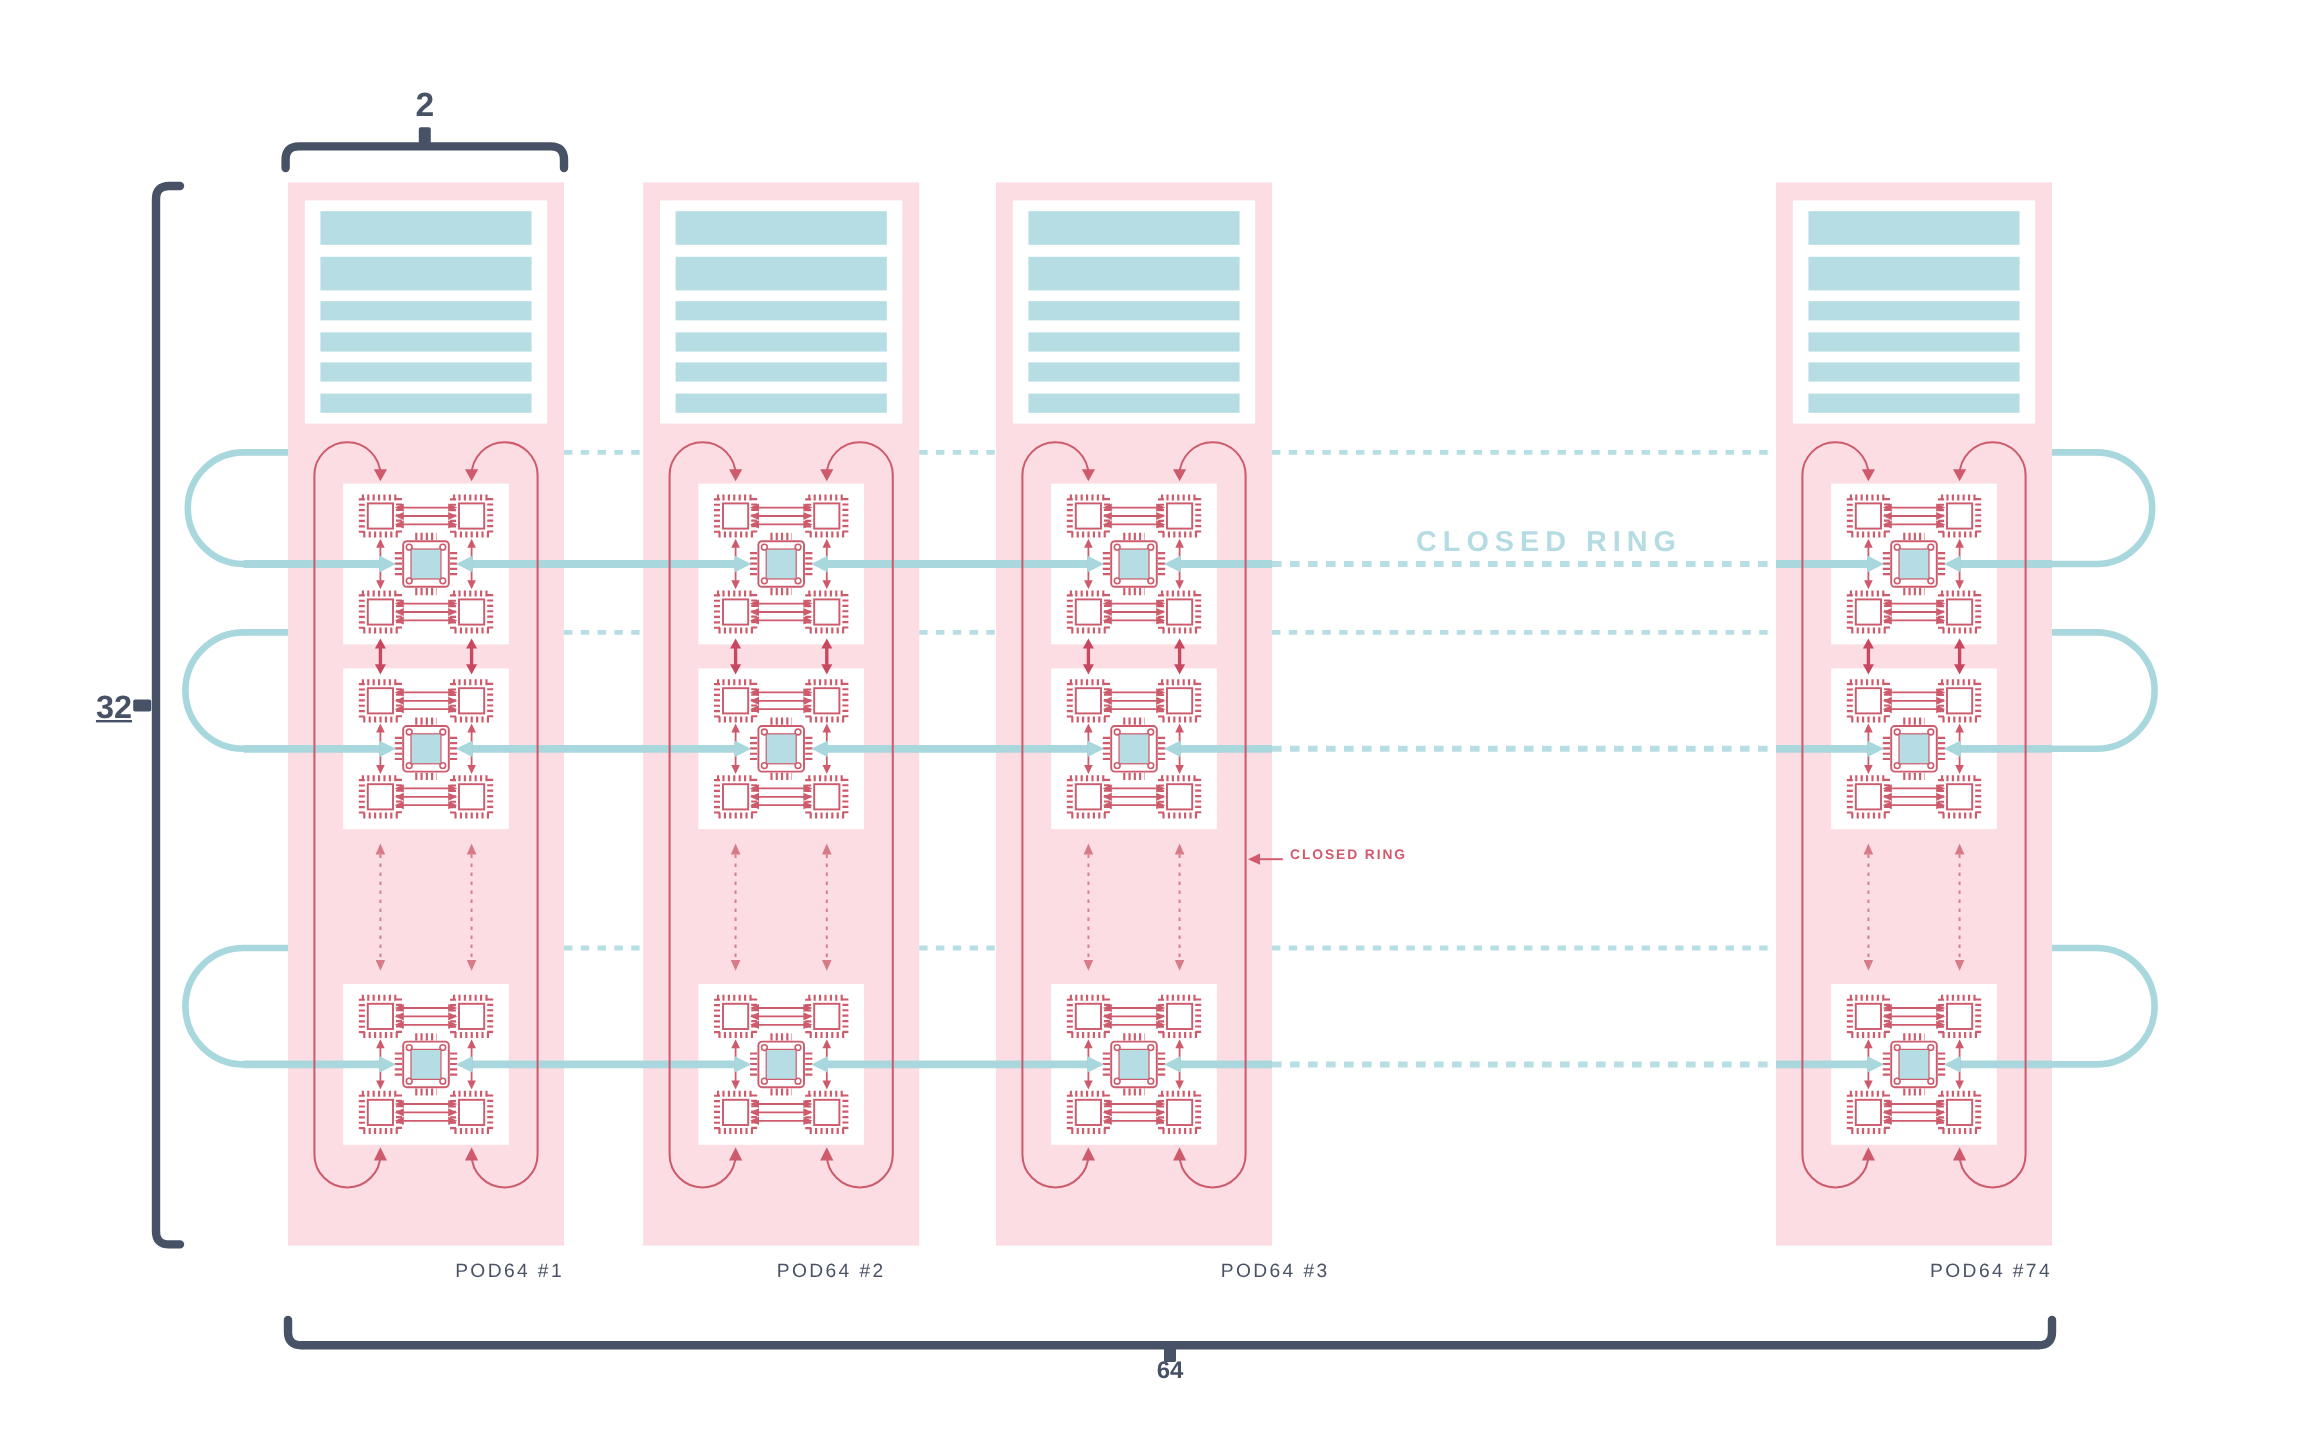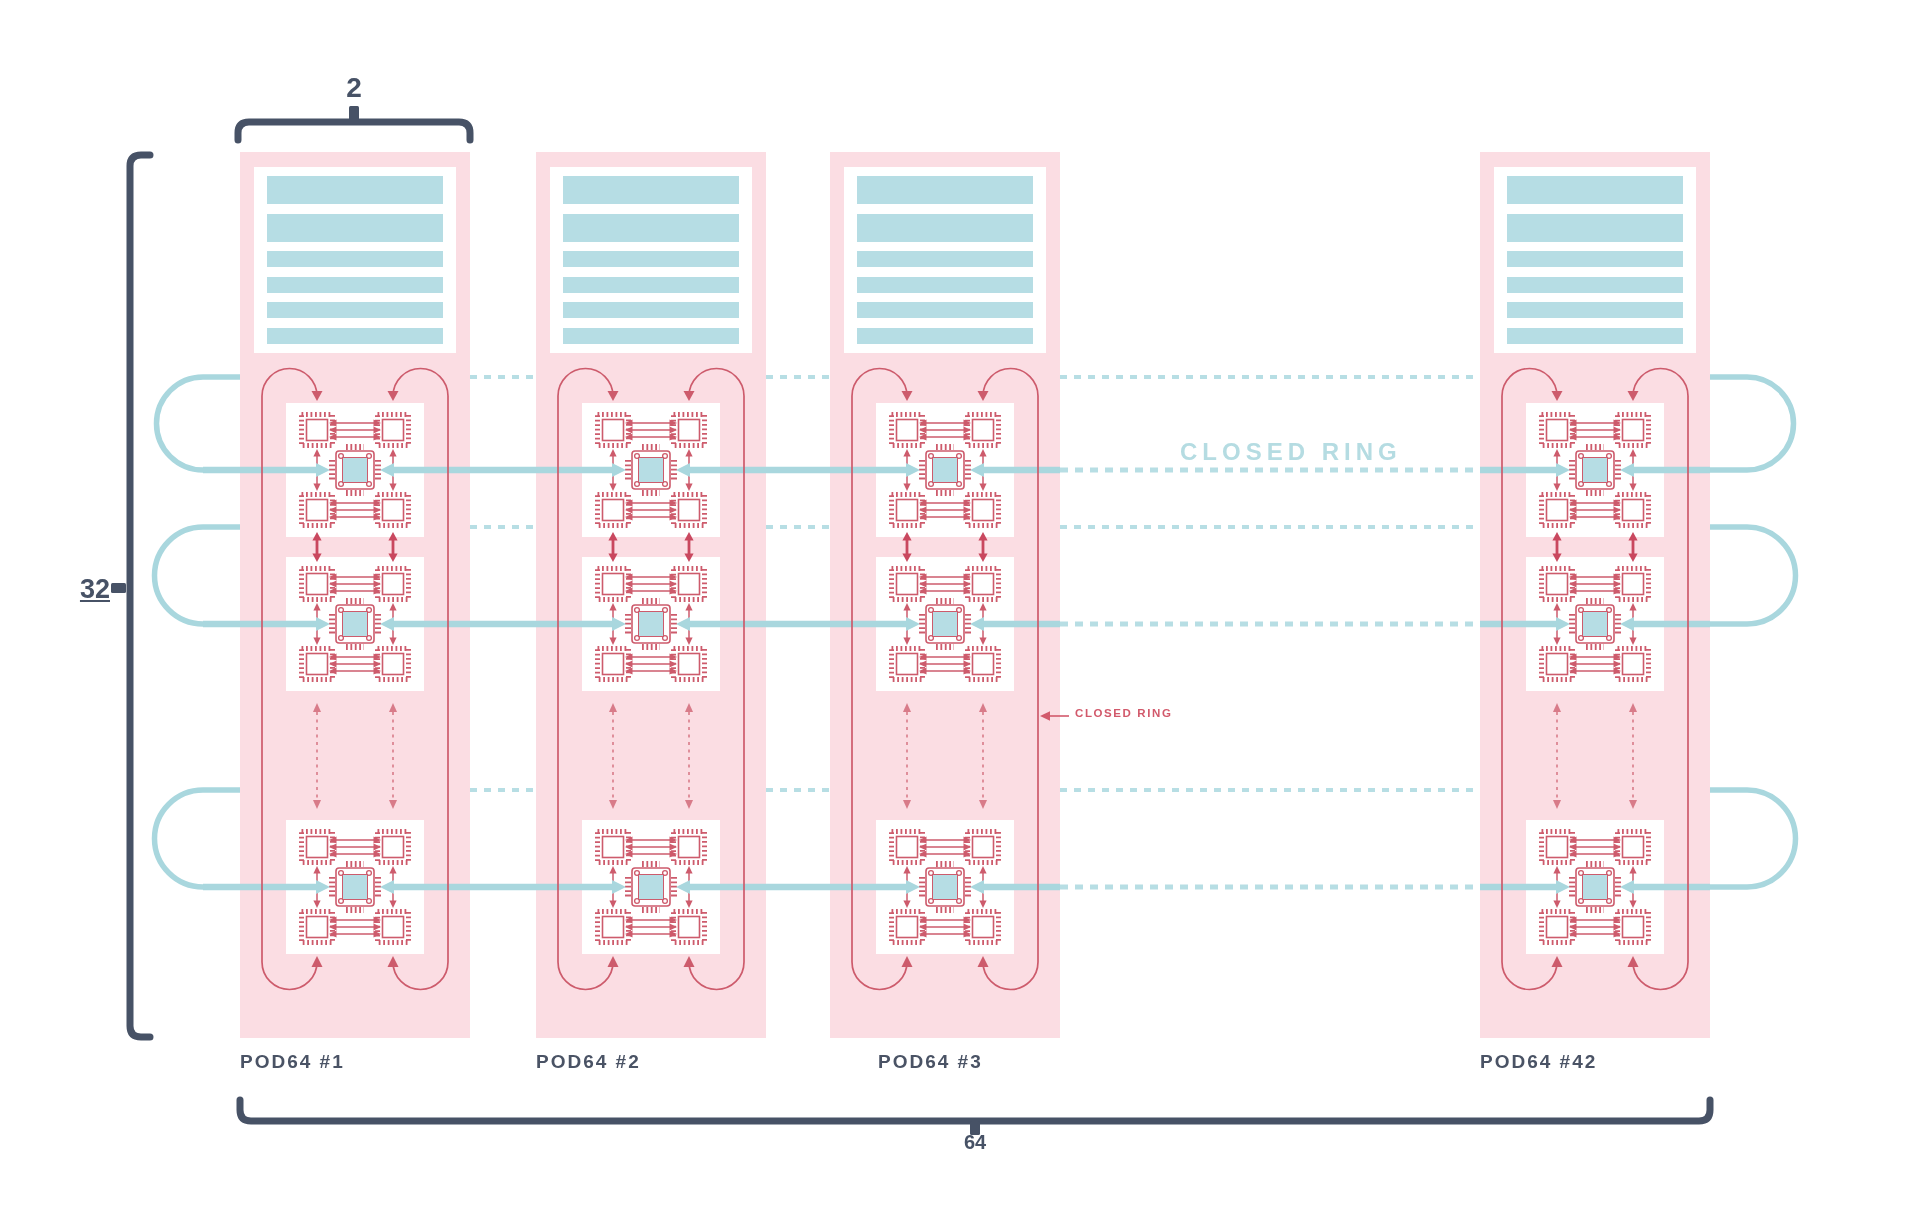--- a/index.html
+++ b/index.html
@@ -19,21 +19,21 @@
 
   
   svg.overlay{position:absolute;left:0;top:0;z-index:5;pointer-events:none;}
 
   
   .txt{position:absolute;z-index:9;white-space:nowrap;}
   .dim{font-weight:700;color:#475266;}
   .dim-2{left:314px;top:72px;width:80px;text-align:center;font-size:28px;}
   .dim-32{left:36px;top:574px;width:74px;text-align:right;font-size:27px;text-decoration:underline;}
   .dim-64{left:925px;top:1131px;width:100px;text-align:center;font-size:20px;}
-  .podlabel{top:1051px;width:230px;text-align:left;font-size:19px;font-weight:700;
+  .podlabel{top:1051px;width:230px;text-align:right;font-size:16px;font-weight:400;
             letter-spacing:2px;color:#4a5365;}
   .ring-blue{left:1180px;top:438px;font-size:24px;font-weight:700;letter-spacing:5px;color:#b5dce2;}
   .ring-red{left:1075px;top:707px;font-size:11.5px;font-weight:700;letter-spacing:1.6px;color:#d2596b;}
 </style>
 </head>
 <body>
 
 <div class="stage">
 
   <div class="pod" style="left:240px">
@@ -228,19 +228,19 @@
       <line x1="1049" y1="716" x2="1069" y2="716" stroke-width="1.6"></line>
       <polygon points="1040,716 1050,711.3 1050,720.7" stroke="none"></polygon>
     </g>
   </svg>
 
   <div class="txt dim dim-2">2</div>
   <div class="txt dim dim-32">32</div>
   <div class="txt dim dim-64">64</div>
 
   <div class="txt podlabel" style="left:240px">POD64 #1</div>
-  <div class="txt podlabel" style="left:536px">POD64 #2</div>
+  <div class="txt podlabel" style="left:508px">POD64 #2</div>
   <div class="txt podlabel" style="left:878px">POD64 #3</div>
-  <div class="txt podlabel" style="left:1480px">POD64 #42</div>
+  <div class="txt podlabel" style="left:1480px">POD64 #74</div>
 
   <div class="txt ring-blue">CLOSED RING</div>
   <div class="txt ring-red">CLOSED RING</div>
 </div>
 
 </body></html>

